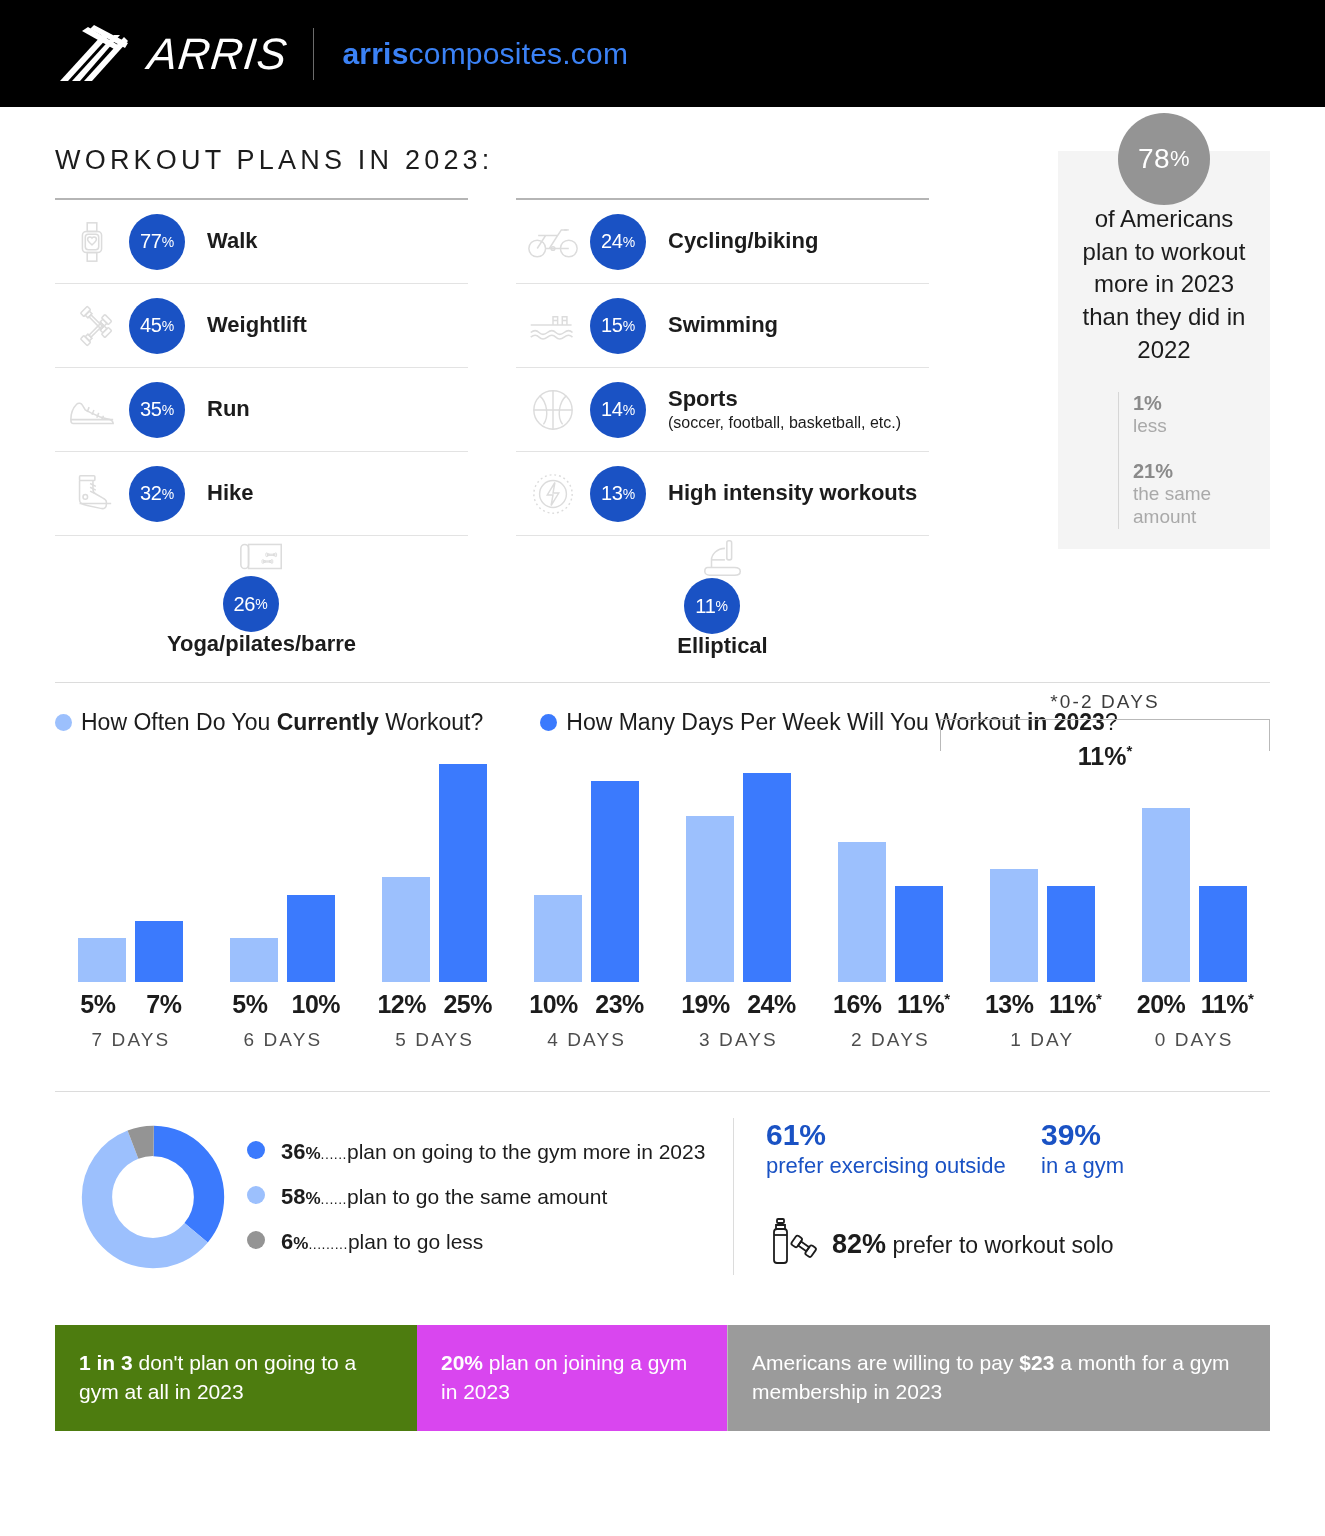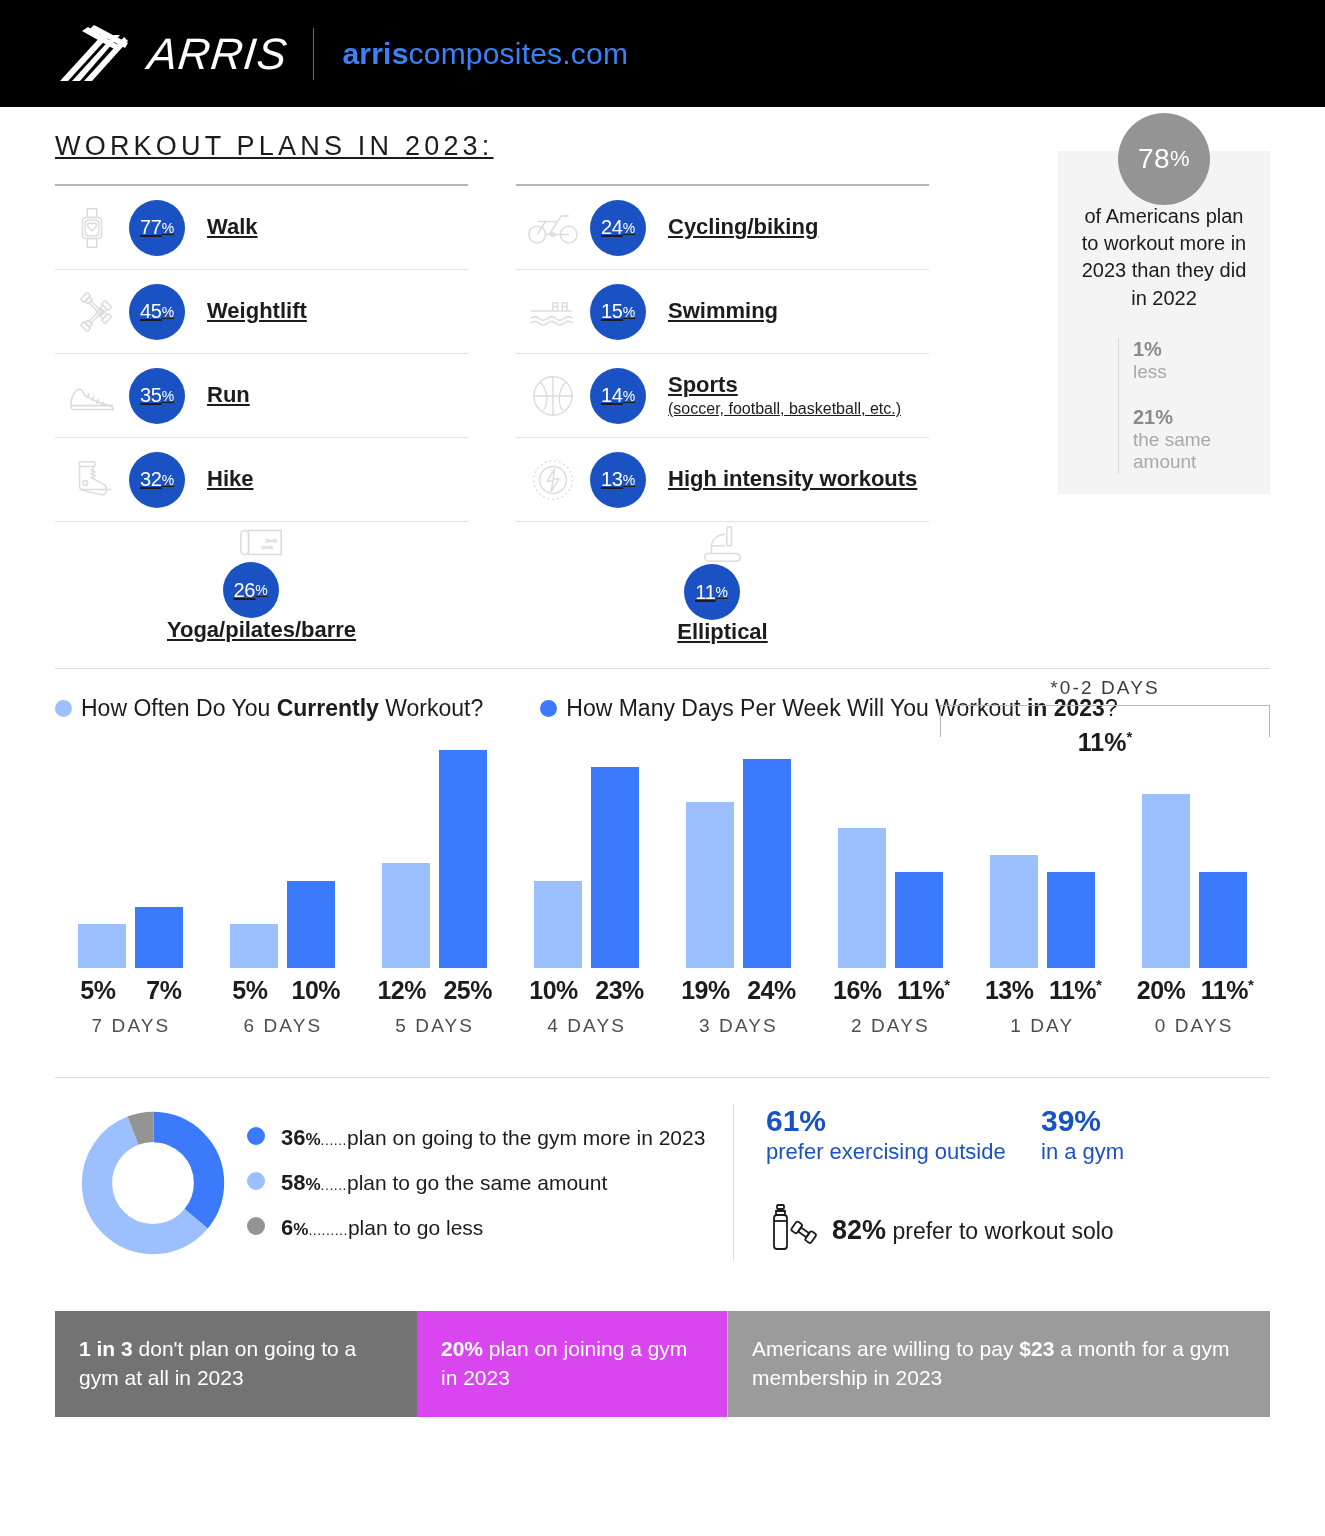--- a/index.html
+++ b/index.html
@@ -21,21 +21,21 @@
     color: #fff; font-size: 44px; font-weight: 400;
     letter-spacing: 1px; font-style: italic;
     font-family: "Liberation Sans", sans-serif;
     transform: skewX(-6deg);
   }
   .logo-divider { width: 1px; height: 52px; background: #6b6b6b; margin: 0 28px 0 26px; }
   .site-url { color: #3b82f6; font-size: 30px; letter-spacing: .2px; }
   .site-url b { font-weight: 700; }
 
   
-  .s1 { position: relative; padding: 24px 55px 0 55px; text-decoration: underline; }
+  .s1 { position: relative; padding: 38px 55px 0 55px; }
   .s1-title {
     font-size: 27px; letter-spacing: 4.2px; color: #1c1c1c;
     font-weight: 400; margin-bottom: 22px;
   }
   .cols { display: flex; gap: 48px; margin-top: 12px; }
   .col { width: 413px; }
   .col-top-rule { height: 2px; background: #b5b5b5; }
   .row {
     display: flex; align-items: center; height: 84px;
     border-bottom: 1px solid #e3e3e3;
@@ -59,21 +59,21 @@
     width: 212px; background: #f4f4f4; padding: 52px 16px 20px;
   }
   .callout-circle {
     position: absolute; top: -38px; left: 50%; transform: translateX(-50%);
     width: 92px; height: 92px; border-radius: 50%;
     background: #949494; color: #fff;
     display: flex; align-items: center; justify-content: center;
     font-size: 28px; letter-spacing: .5px;
   }
   .callout-circle .sm { font-size: 22px; }
-  .callout-text { text-align: center; font-size: 20px; line-height: 1.36; color: #1c1c1c; }
+  .callout-text { text-align: center; font-size: 24px; line-height: 1.36; color: #1c1c1c; }
   .callout-sub { margin: 26px 0 0 44px; border-left: 1px solid #d6d6d6; padding-left: 14px; }
   .cs-item { margin-bottom: 22px; }
   .cs-item:last-child { margin-bottom: 0; }
   .cs-num { font-size: 20px; font-weight: 700; color: #8a8a8a; }
   .cs-txt { font-size: 19px; color: #a9a9a9; line-height: 1.2; }
 
   
   .hr { height: 1px; background: #dcdcdc; margin: 0 55px; }
 
   
@@ -128,21 +128,21 @@
   .rs-txt { font-size: 22px; color: #1a52c4; }
   .solo { display: flex; align-items: center; margin-top: 36px; }
   .solo-icon { width: 56px; flex: none; margin-right: 10px; }
   .solo-txt { font-size: 23px; }
   .solo-txt b { font-weight: 700; font-size: 27px; }
 
   
   .banner { display: flex; margin: 50px 55px 0 55px; height: 106px; }
   .bn { color: #fff; padding: 22px 24px; font-size: 21px; line-height: 1.35; display: flex; align-items: center; }
   .bn b { font-weight: 700; }
-  .bn1 { background: #737373; width: 362px; }
+  .bn1 { background: #4d7c0f; width: 362px; }
   .bn2 { background: #d946ef; width: 310px; }
   .bn3 { background: #9b9b9b; flex: 1; border-left: 1px solid #bdbdbd; }
 </style>
 </head>
 <body>
 
 <div class="header">
   <span class="logo-mark">
     <svg viewBox="0 0 78 62" width="78" height="62" aria-hidden="true">
       <g fill="#ffffff">

